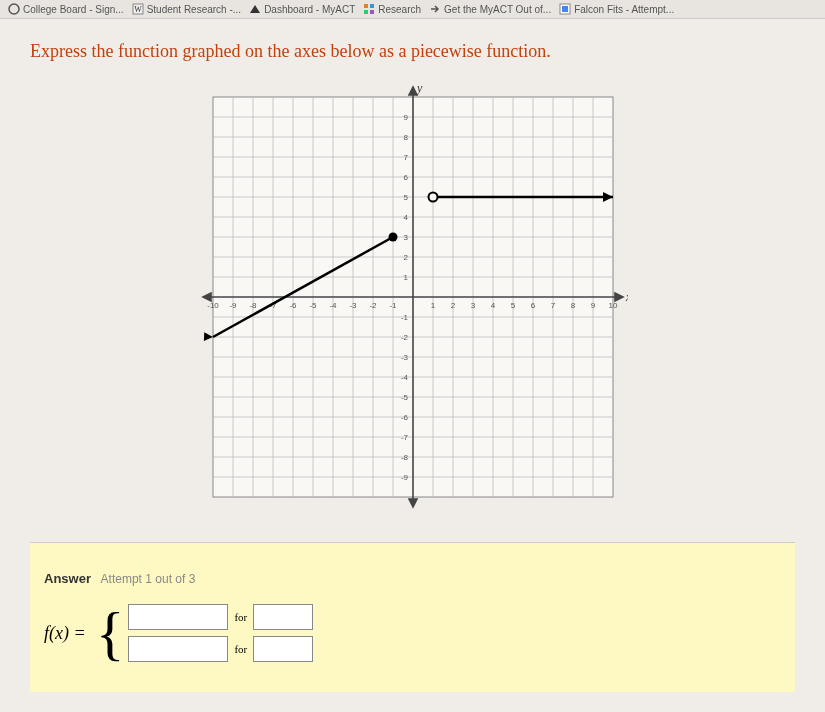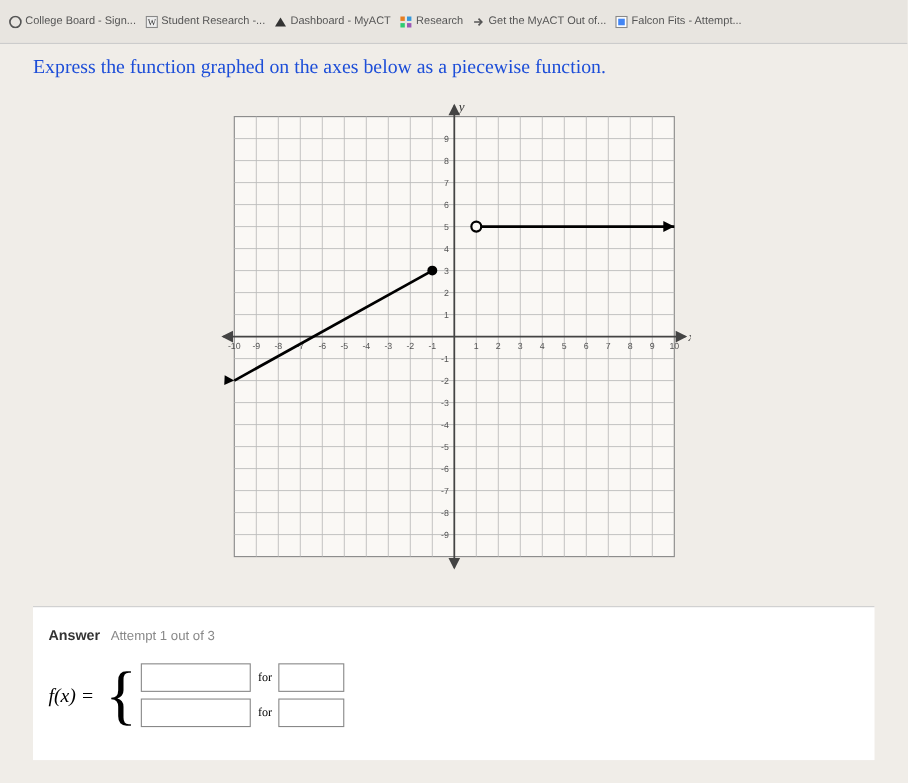--- a/index.html
+++ b/index.html
@@ -4,49 +4,50 @@
   <style>
     * { box-sizing: border-box; margin: 0; padding: 0; }
     body {
       width: 825px;
       height: 712px;
       font-family: Georgia, 'Times New Roman', serif;
       background: #f0ede8;
       overflow: hidden;
     }
     .bookmark-bar {
-      height: 40px;
+      height: 19px;
       background: #e8e5e0;
       display: flex;
       align-items: center;
       gap: 8px;
       padding: 0 8px;
       font-size: 10px;
       font-family: Arial, sans-serif;
       color: #555;
       border-bottom: 1px solid #ccc;
     }
     .bookmark-item {
       display: flex;
       align-items: center;
       gap: 3px;
       white-space: nowrap;
     }
     .bm-icon { width: 12px; height: 12px; display: inline-block; }
     .content { padding: 10px 30px; }
     .question-text {
       font-size: 18px;
-      color: #1d4ed8;
+      color: #c2410c;
       margin-bottom: 20px;
+      margin-top: 12px;
     }
     .graph-wrap { display: flex; justify-content: center; margin-bottom: 30px; }
     .graph-box svg { display: block; }
     .answer-section {
-      background: #ffffff;
-      padding: 18px 14px 30px 14px;
+      background: #fef9c3;
+      padding: 28px 14px 30px 14px;
       border-top: 1px solid #ccc;
     }
     .answer-header { font-family: Arial, sans-serif; font-size: 13px; margin-bottom: 18px; }
     .answer-label { font-weight: bold; color: #333; }
     .attempt-text { color: #888; margin-left: 6px; font-size: 12px; }
     .piecewise { display: flex; align-items: center; font-size: 18px; font-style: italic; font-family: 'Times New Roman', serif; }
     .func-label { margin-right: 6px; }
     .brace { font-size: 60px; line-height: 0.75; font-style: normal; margin: 0 4px; }
     .rows { display: flex; flex-direction: column; gap: 6px; }
     .prow { display: flex; align-items: center; gap: 6px; }

